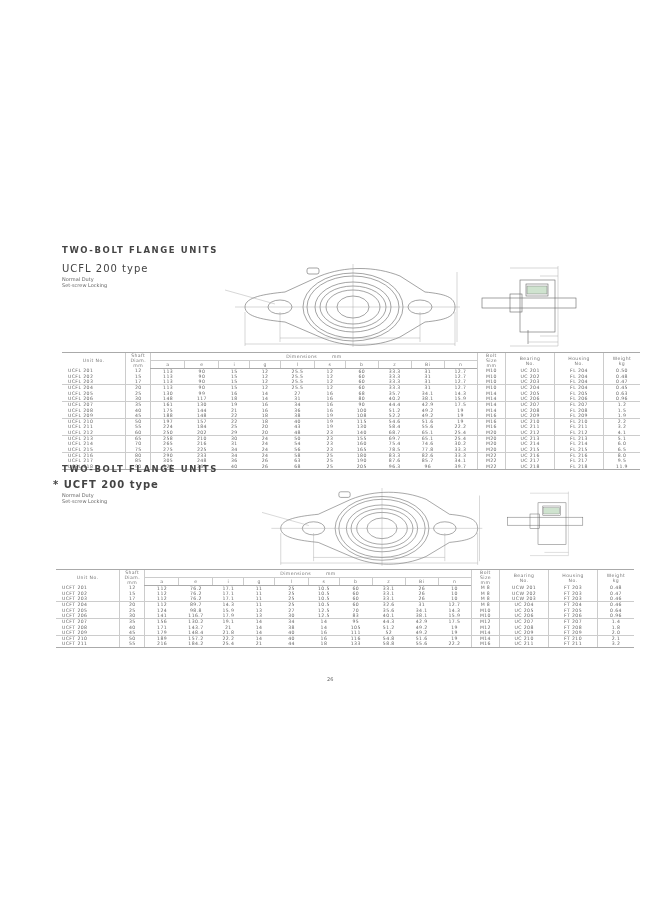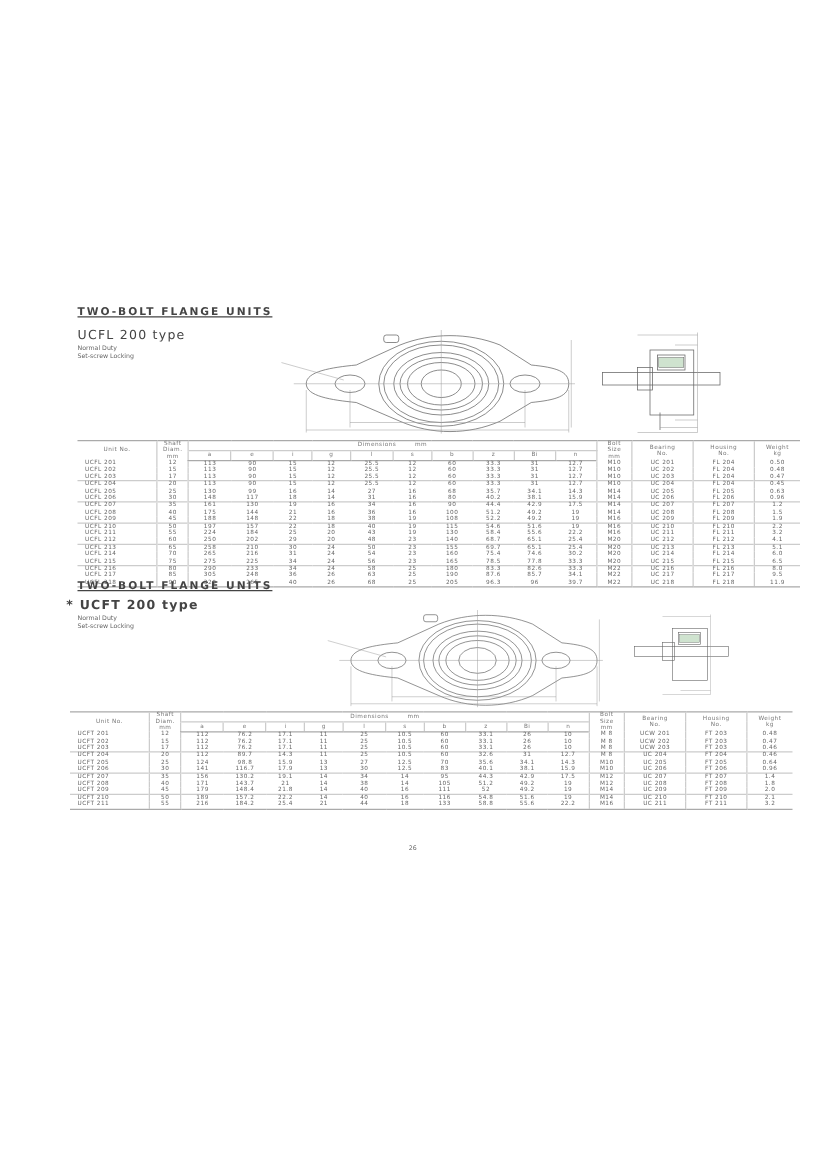--- a/index.html
+++ b/index.html
@@ -1,18 +1,18 @@
 <!DOCTYPE html>
 <html><head>
 <meta charset="utf-8">
 <style>
   html, body { margin:0; padding:0; background:#ffffff; }
   body { width:650px; height:919px; position:relative; overflow:hidden; font-family:"DejaVu Sans", sans-serif; color:#555; }
   .abs { position:absolute; }
-  .title { font-family:"DejaVu Sans", sans-serif; font-weight:bold; font-size:8.5px; letter-spacing:1.6px; color:#444;text-decoration:underline; }
+  .title { font-family:"DejaVu Sans", sans-serif; font-weight:bold; font-size:8.5px; letter-spacing:1.6px; color:#444; }
   .type { font-size:10px; letter-spacing:1px; color:#444; }
   .sub { font-size:5px; color:#666; line-height:6px; }
   table.spec { position:absolute; border-collapse:collapse; font-family:"DejaVu Sans", sans-serif; font-size:4.6px; color:#666; letter-spacing:0.4px; }
   table.spec th { font-weight:normal; color:#777; padding:0; text-align:center; line-height:5px; }
   table.spec td { padding:0; text-align:center; line-height:5.3px; white-space:nowrap; }
   table.spec td.unit { text-align:left; padding-left:6px; }
   table.spec thead tr.top th { border-top:0.8px solid #aaa; }
   table.spec thead tr.bot th { border-bottom:0.8px solid #aaa; }
   table.spec .vl { border-left:0.6px solid #ccc; }
   table.spec tbody tr.grp td { border-top:0.6px solid #ccc; }

